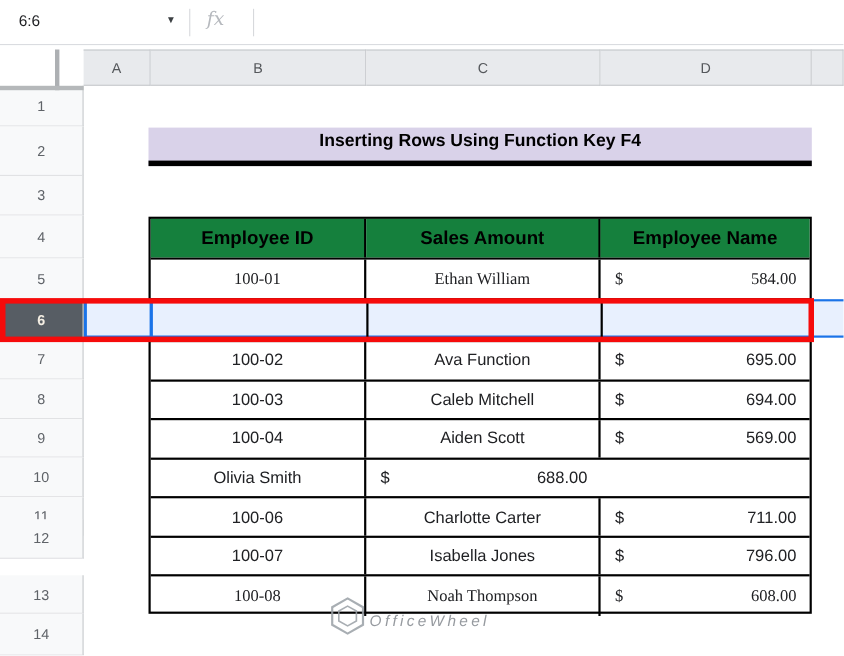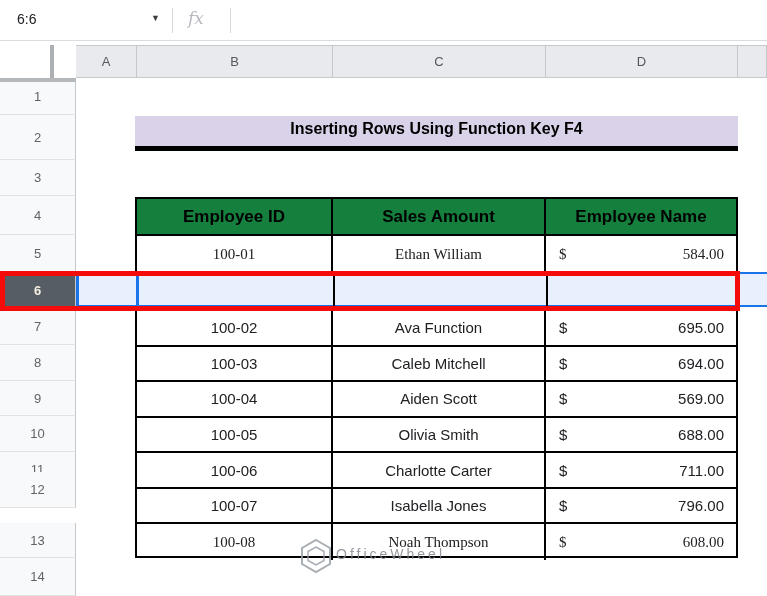--- a/index.html
+++ b/index.html
@@ -75,21 +75,21 @@
   #row6-blackline-bc { left:333px; top:272px; width:2px; height:37px; background:#000; z-index:11; }
   #row6-blackline-cd { left:546px; top:272px; width:2px; height:37px; background:#000; z-index:11; }
 
   
   #red-annotation-box {
     left:0; top:271px; width:740px; height:40px;
     border:5px solid #f60b0b; background:transparent; z-index:40;
   }
 
   
-  #watermark { left:300px; top:538px; width:200px; height:44px; z-index:50; display:flex; align-items:flex-start; opacity:0.85; }
+  #watermark { left:300px; top:538px; width:200px; height:44px; z-index:50; display:flex; align-items:center; opacity:0.85;font-style:italic; }
   #watermark-text { font-size:14px; color:#84898f; letter-spacing:3px; margin-left:4px; margin-top:8px; }
 </style>
 </head>
 <body>
 
 <div class="abs" id="topbar">
   <span class="abs" id="namebox-value">6:6</span>
   <span class="abs" id="namebox-caret">▼</span>
   <div class="abs topbar-sep" style="left:172px"></div>
   <span class="abs" id="fx-label">fx</span>
@@ -171,21 +171,20 @@
   </div>
     <div class="t-row">
     <div class="t-cell">100-04</div>
     <div class="t-cell">Aiden Scott</div>
     <div class="t-cell amount-cell">
       <span>$</span>
       <span>569.00</span>
     </div>
   </div>
     <div class="t-row">
-    <div class="t-cell">100-05</div>
     <div class="t-cell">Olivia Smith</div>
     <div class="t-cell amount-cell">
       <span>$</span>
       <span>688.00</span>
     </div>
   </div>
     <div class="t-row">
     <div class="t-cell">100-06</div>
     <div class="t-cell">Charlotte Carter</div>
     <div class="t-cell amount-cell">

